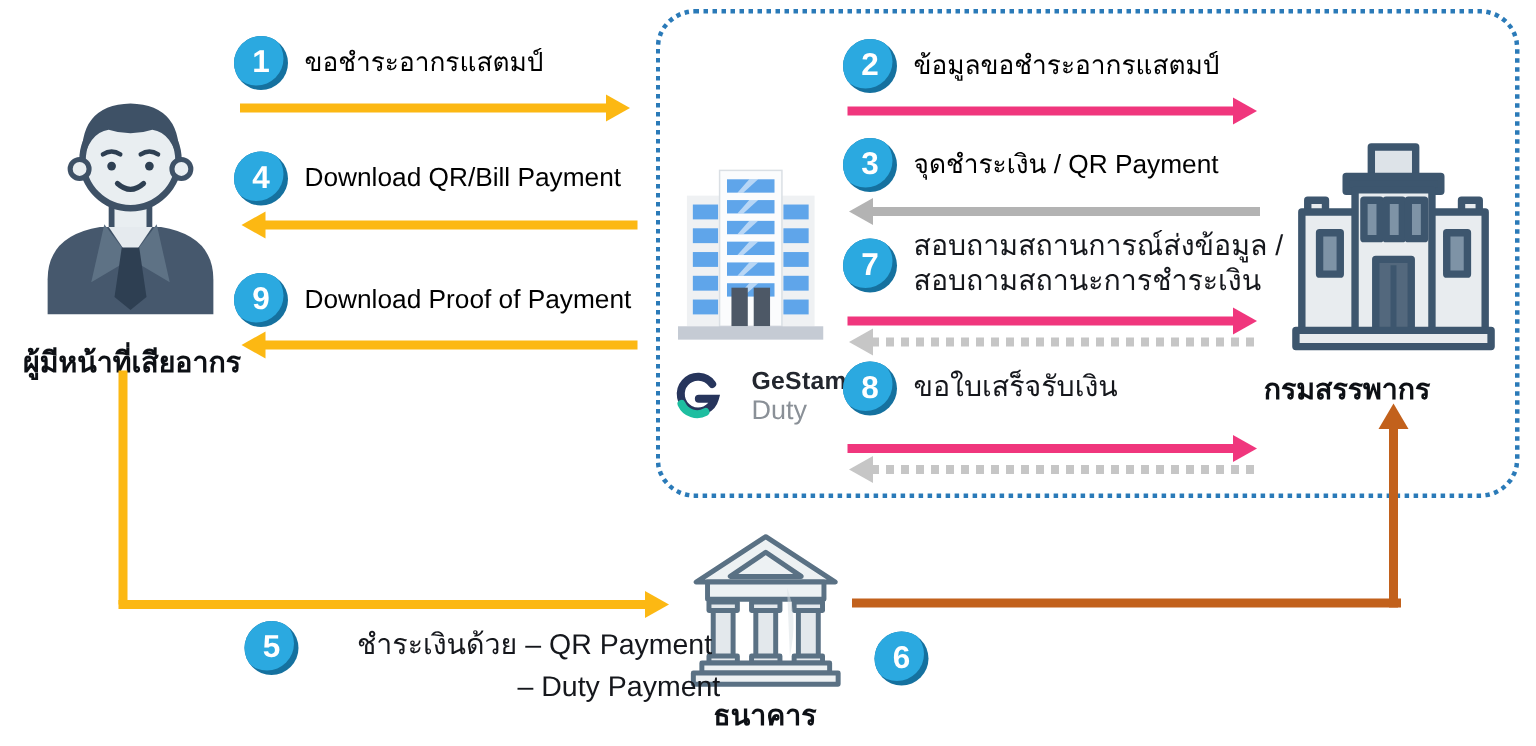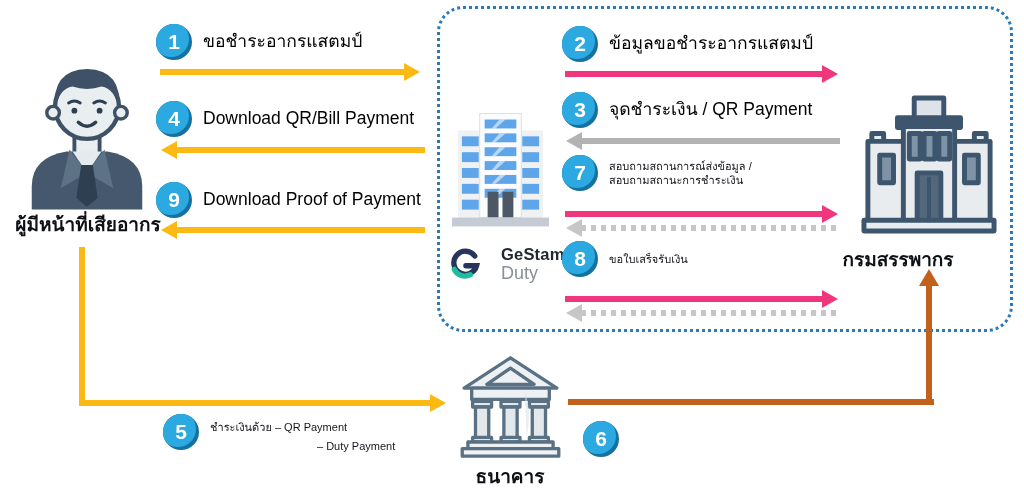--- a/index.html
+++ b/index.html
@@ -10,21 +10,21 @@
   
   .step { position:absolute; display:flex; align-items:center; gap:11px; }
   .badge { position:relative; width:36px; height:36px; border-radius:50%;
            background:#15719F; overflow:hidden; flex:0 0 36px; }
   .badge i { content:""; position:absolute; left:-3px; top:-3px; width:36px; height:36px;
              border-radius:50%; background:#2BA9E0; }
   .badge span { position:absolute; inset:0; display:flex; align-items:center; justify-content:center;
                 color:#fff; font-weight:bold; font-size:21px; z-index:1; }
 
   .lbl { font-size:17.5px; line-height:1.12; color:#000000; }
-  .lbl2 { display:flex; flex-direction:column; gap:2px; font-size:11px; line-height:1.1; color:#15171c; }
+  .lbl2 { display:flex; flex-direction:column; gap:2px; font-size:19px; line-height:1.1; color:#15171c; }
   .actor-label { position:absolute; font-weight:bold; font-size:19px; text-align:center; color:#0d1015; }
 
   
   .shaft { position:absolute; height:6px; background-color:currentColor; }
   .shaft.dotted { background:repeating-linear-gradient(90deg, currentColor 0 5px, transparent 5px 10px); }
   .shaft.head-right::after { content:""; position:absolute; right:-15px; top:-6px; width:0; height:0;
       border-left:16px solid currentColor; border-top:9px solid transparent; border-bottom:9px solid transparent; }
   .shaft.head-left::before { content:""; position:absolute; left:-15px; top:-6px; width:0; height:0;
       border-right:16px solid currentColor; border-top:9px solid transparent; border-bottom:9px solid transparent; }
   .vbar { position:absolute; width:6px; background-color:currentColor; }
@@ -68,21 +68,21 @@
     <circle cx="52" cy="56" r="3" fill="#2E3F52"></circle>
     <circle cx="78" cy="56" r="3" fill="#2E3F52"></circle>
     <path d="M46 48 q6 -4 12 0" stroke="#2E3F52" stroke-width="3" fill="none" stroke-linecap="round"></path>
     <path d="M72 48 q6 -4 12 0" stroke="#2E3F52" stroke-width="3" fill="none" stroke-linecap="round"></path>
     <path d="M56 68 q9 8 18 0" stroke="#2E3F52" stroke-width="3.5" fill="none" stroke-linecap="round"></path>
     <polygon points="50,98 65,120 80,98" fill="#E5EAEE"></polygon>
     <polygon points="47,96 65,120 38,136" fill="#5E7285"></polygon>
     <polygon points="83,96 65,120 92,136" fill="#5E7285"></polygon>
     <path d="M59 112 h12 l5 34 -11 9 -11 -9 z" fill="#2E3F52"></path>
   </svg>
-  <div class="actor-label" style="left:0px; top:209px; width:176px;">ผู้มีหน้าที่เสียอากร</div>
+  <div class="actor-label" style="left:0px; top:226px; width:176px;">ผู้มีหน้าที่เสียอากร</div>
 
   <div class="step" style="left:156px; top:24px;">
     <div class="badge">
         <i></i>
         <span>1</span>
       </div>
     <div class="lbl">ขอชำระอากรแสตมป์</div>
   </div>
   <div class="shaft head-right yellow" style="left:160px; top:69px; width:245px;"></div>
 
@@ -242,21 +242,21 @@
     </g>
     <path d="M70 40 q8 20 2 48" stroke="none" fill="#D8DFE4" opacity="0.5"></path>
   </svg>
   <div class="actor-label" style="left:455px; top:461px; width:110px;">ธนาคาร</div>
 
   <div class="step s5" style="left:163px; top:421px; align-items:flex-start;">
     <div class="badge">
         <i></i>
         <span>5</span>
       </div>
-    <div class="lbl2" style="gap:7px;">
+    <div class="lbl2" style="gap:7px;margin-left:28px;">
       <span>ชำระเงินด้วย – QR Payment</span>
       <span class="s5-line2">– Duty Payment</span>
     </div>
   </div>
 
   <div class="step" style="left:583px; top:421px;">
     <div class="badge">
         <i></i>
         <span>6</span>
       </div>

